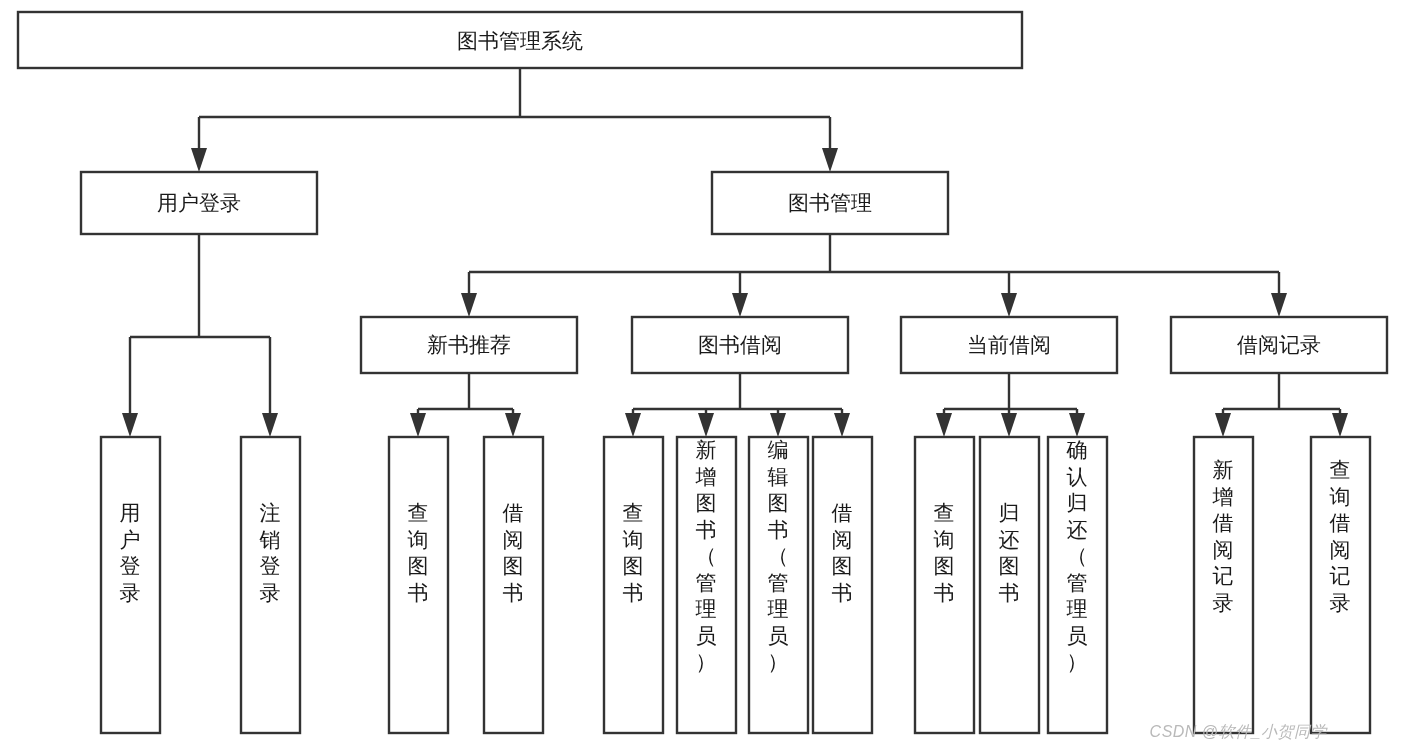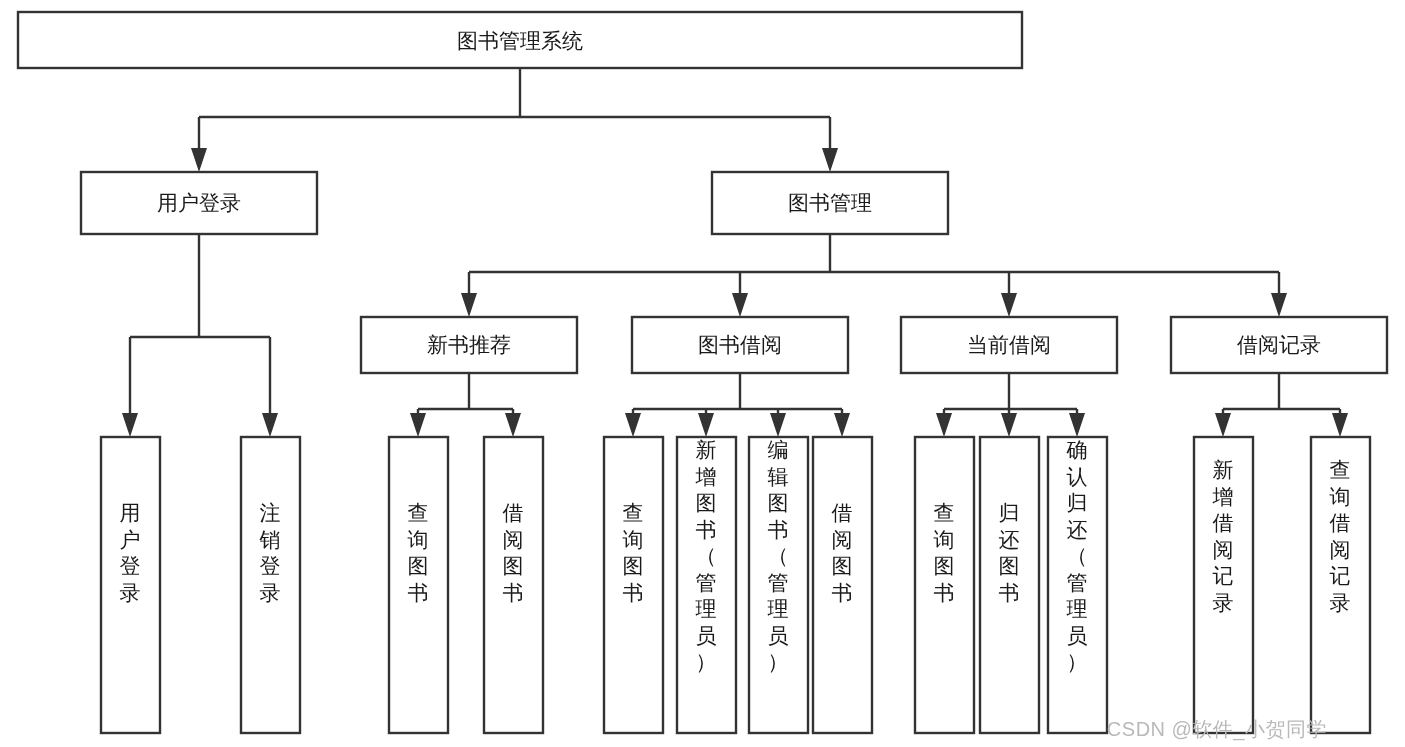--- a/index.html
+++ b/index.html
@@ -55,25 +55,26 @@
     font-size: 21px;
     fill: #1a1a1a;
     text-anchor: middle;
     white-space: pre;
   }
   .watermark {
     position: absolute;
     right: 8px;
     bottom: 4px;
     font-family: "Liberation Sans", "DejaVu Sans", sans-serif;
-    font-size: 20px;
+    font-size: 16px;
     color: #b9b9b9;
     letter-spacing: 0.5px;
     user-select: none;
     white-space: nowrap;
+    font-style: italic;
   }
 </style>
 </head>
 <body>
 
 <div id="diagram-root">
 
   <svg class="diagram" viewBox="0 0 1405 747" xmlns="http://www.w3.org/2000/svg">
 
     <g>

